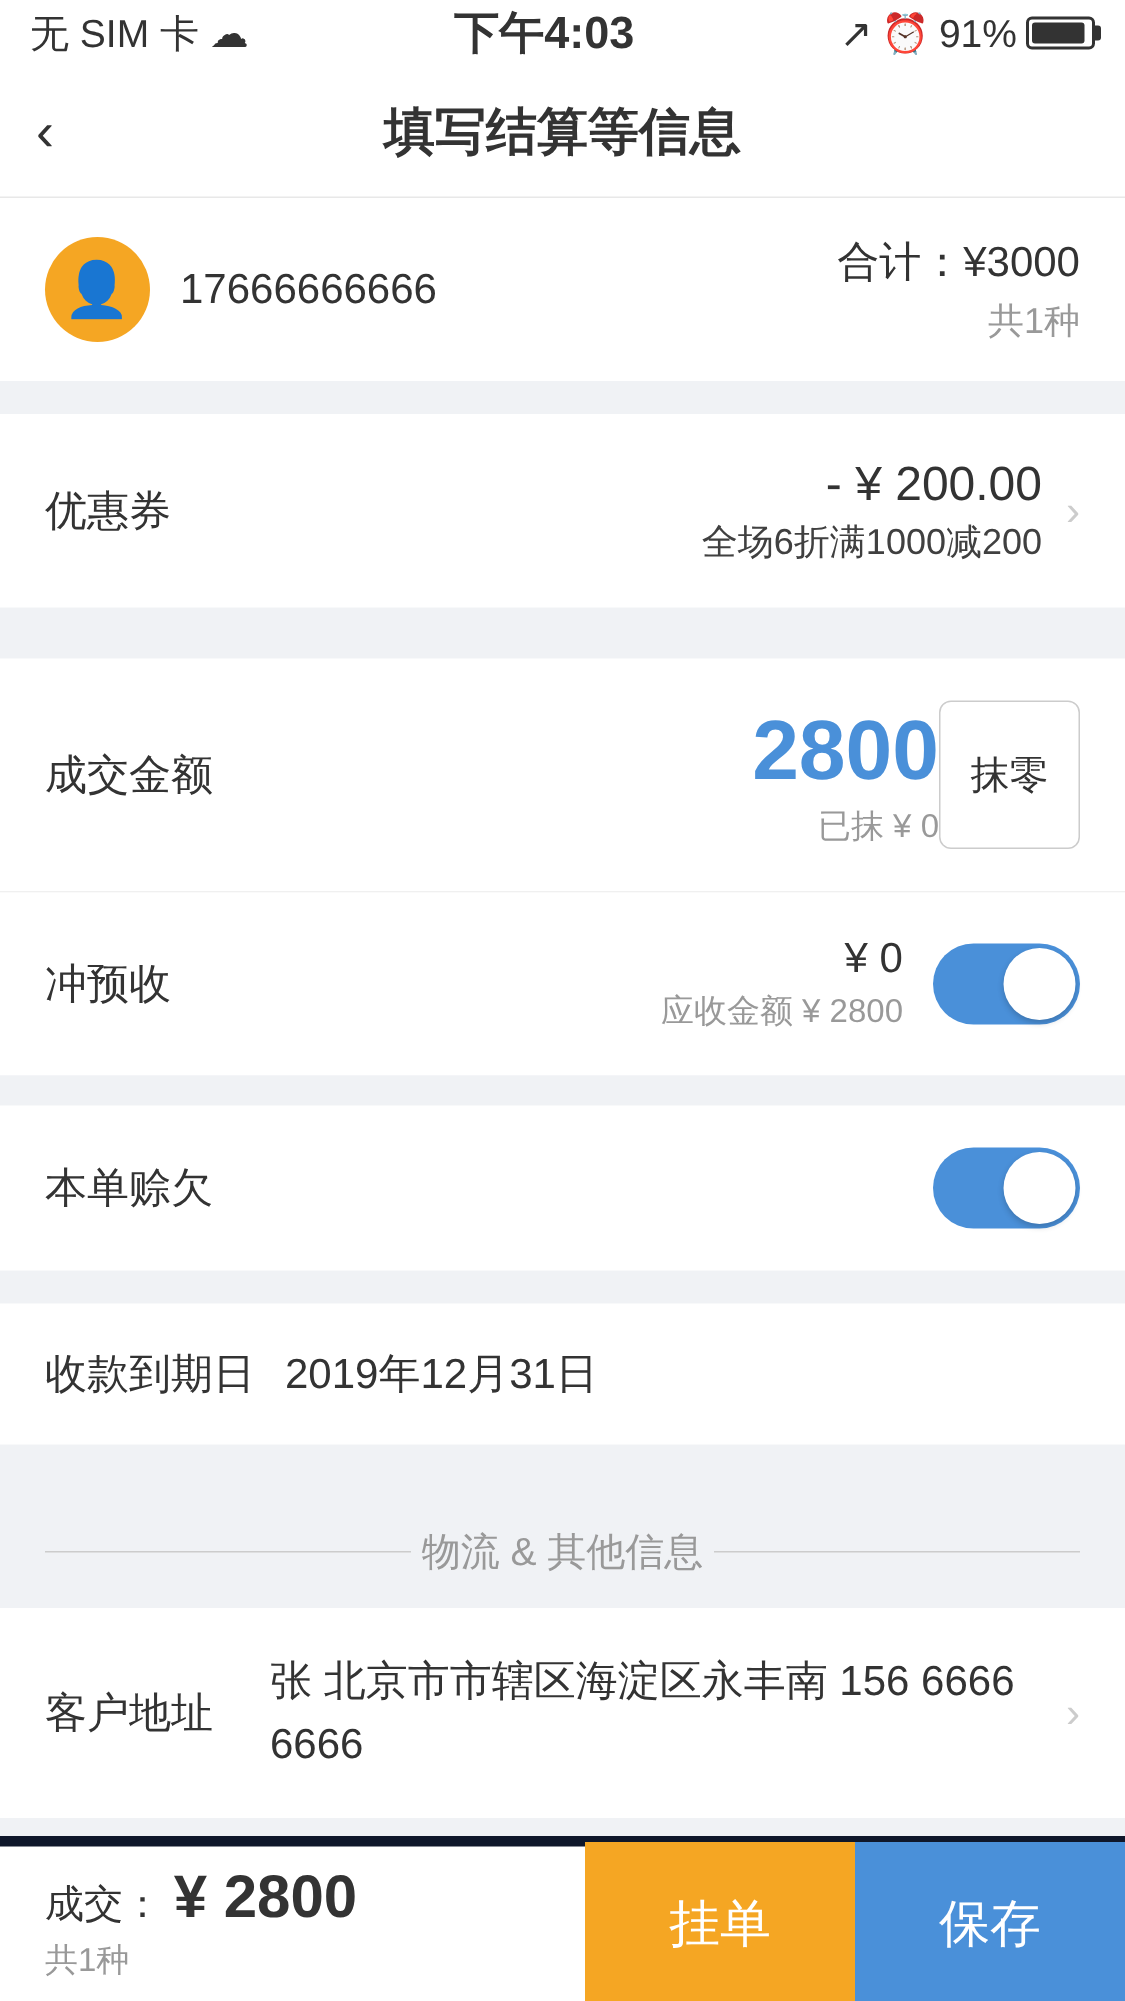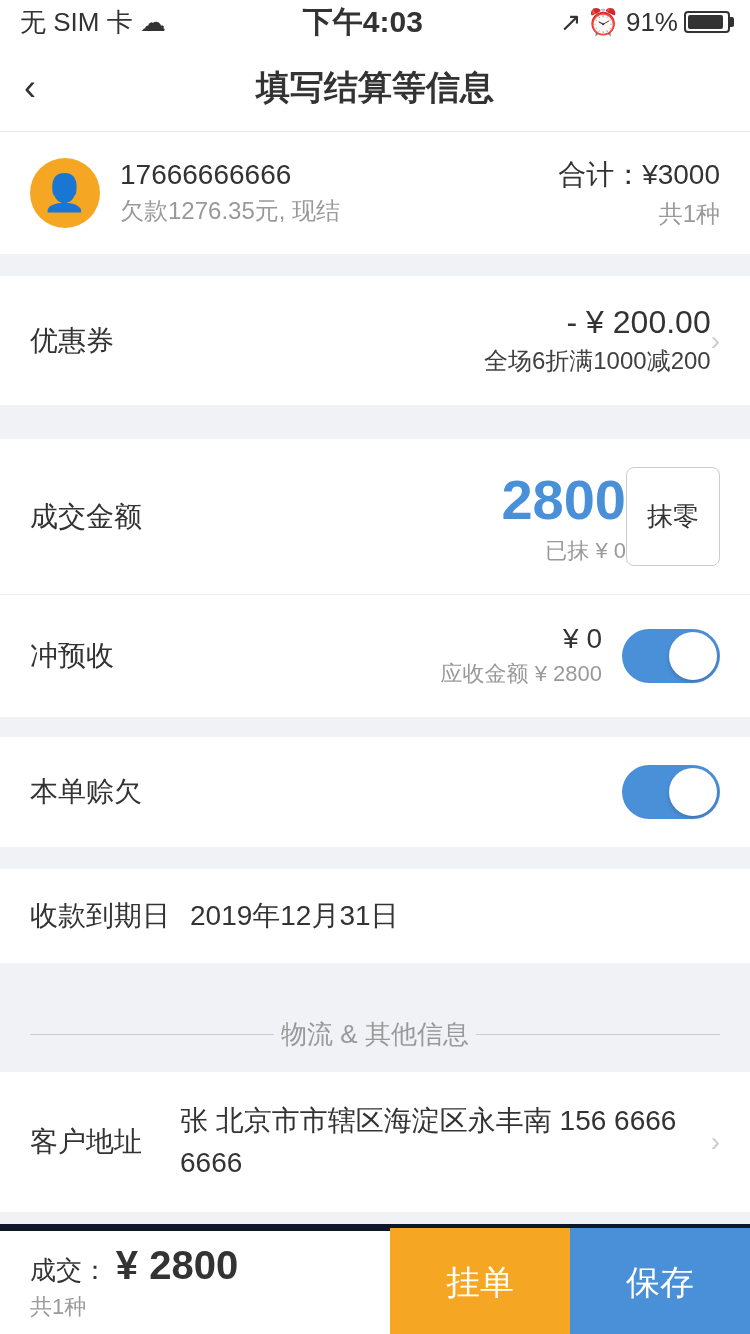--- a/index.html
+++ b/index.html
@@ -88,21 +88,21 @@
     .row {
       display: flex;
       align-items: center;
       justify-content: space-between;
       padding: 28px 30px;
       border-bottom: 1px solid #f0f0f0;
       background: #fff;
     }
     .row:last-child { border-bottom: none; }
     .row-label { font-size: 28px; color: #333; }
-    .row-right { display: flex; align-items: center; text-align: right; }
+    .row-right { display: flex; align-items: center; gap: 16px; text-align: right; }
 
     
     .coupon-value { font-size: 32px; color: #333; font-weight: 500; }
     .coupon-desc { font-size: 24px; color: #404040; margin-top: 4px; }
     .chevron { color: #ccc; font-size: 28px; }
 
     
     .divider { height: 20px; background: #f0f2f5; }
 
     
@@ -260,21 +260,20 @@
 
 <div class="content">
 
   <div class="user-card">
     <div class="user-left">
       <div class="avatar">
         <span>👤</span>
       </div>
       <div class="user-info">
         <div class="phone">17666666666</div>
-        <div class="sub">欠款1276.35元, 现结</div>
       </div>
     </div>
     <div class="user-right">
       <div>
         <span>合计：</span><span>¥3000</span>
       </div>
       <div class="count">共1种</div>
     </div>
   </div>
 

